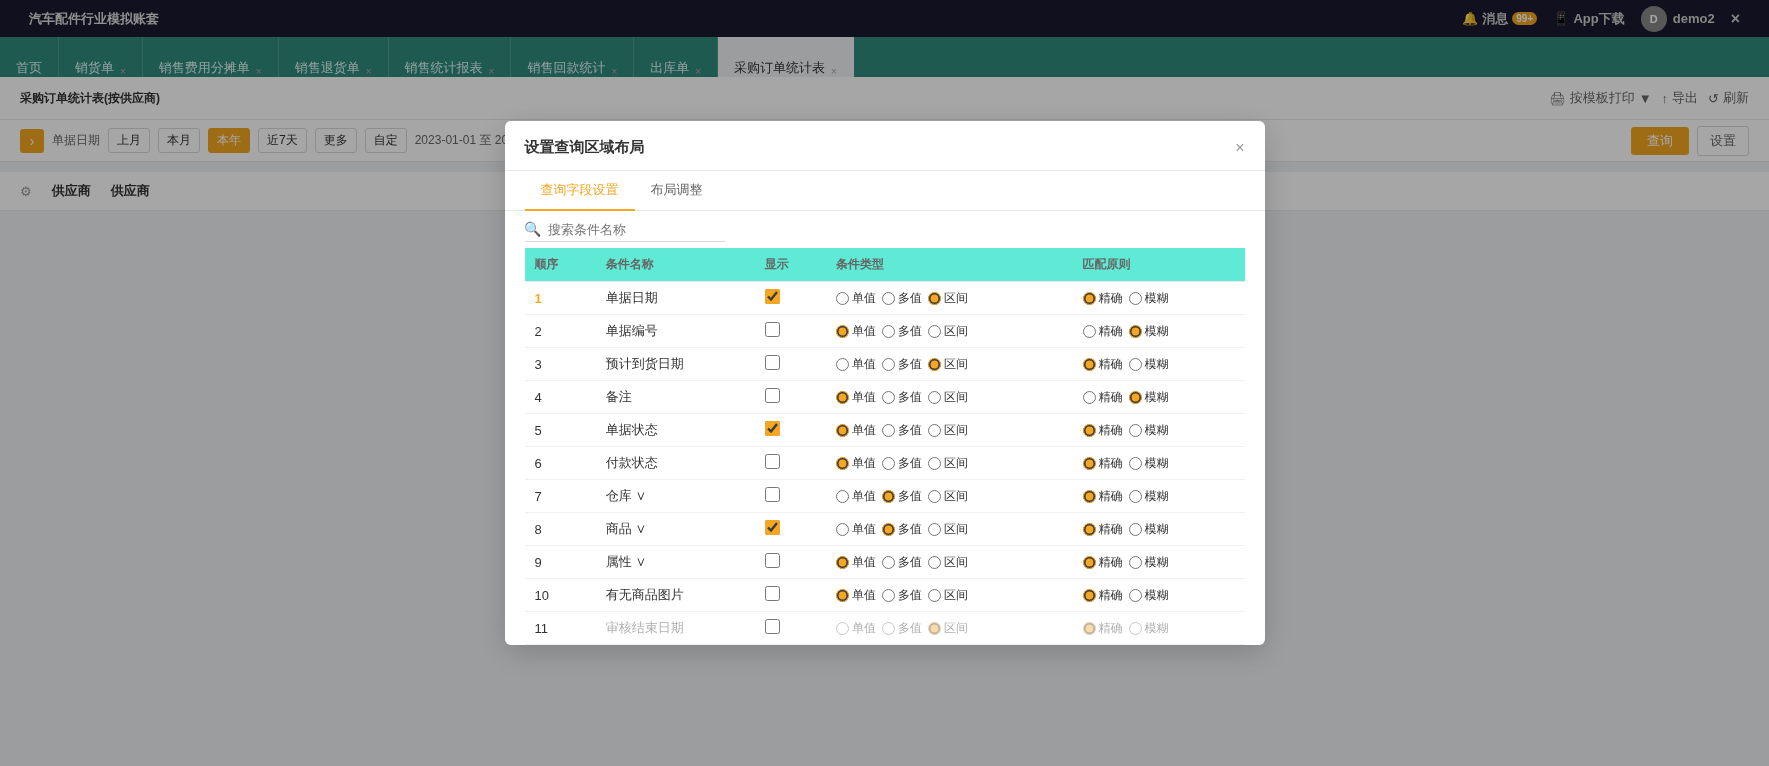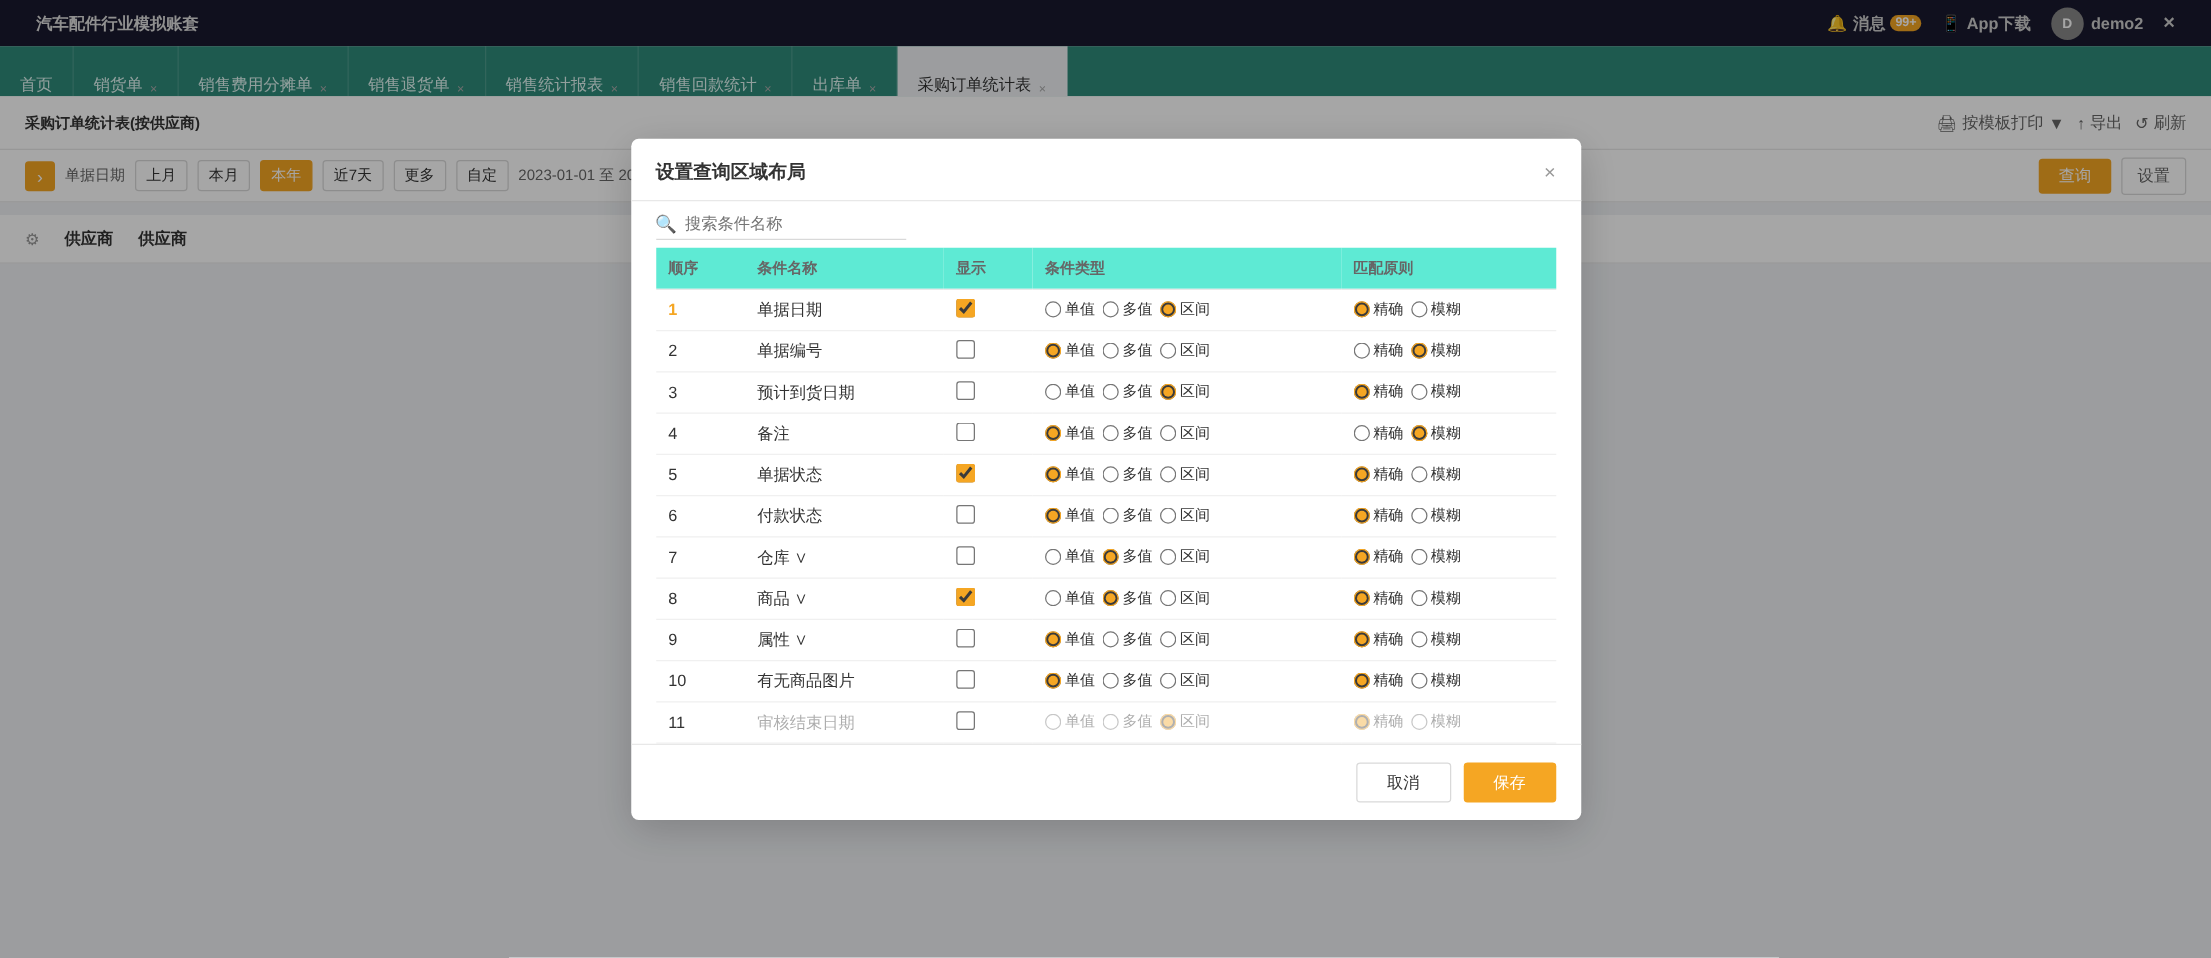--- a/index.html
+++ b/index.html
@@ -340,20 +340,28 @@
 <div class="overlay">
   <div class="modal">
 
     <div class="modal-header">
       <span class="modal-title">设置查询区域布局</span>
       <button class="modal-close">
         <span class="close-x">×</span>
       </button>
     </div>
 
+    <div class="modal-tabs">
+      <div class="modal-tab active">
+        <span>查询字段设置</span>
+      </div>
+      <div class="modal-tab">
+        <span>布局调整</span>
+      </div>
+    </div>
 
     <div class="modal-search">
       <div class="search-input-wrap">
         <span class="search-icon">🔍</span>
         <input type="text" placeholder="搜索条件名称" style="">
       </div>
     </div>
 
     <div class="modal-table-wrap">
       <table class="modal-table">
@@ -727,18 +735,14 @@
                     <input type="radio" name="match_row_10" style="">
                     <span>模糊</span>
                   </label>
                 </div>
               </td>
             </tr>
           </tbody>
       </table>
     </div>
 
-    <div class="modal-footer">
-      <button class="btn-cancel">取消</button>
-      <button class="btn-save">保存</button>
-    </div>
   </div>
 </div>
 
 </body></html>

